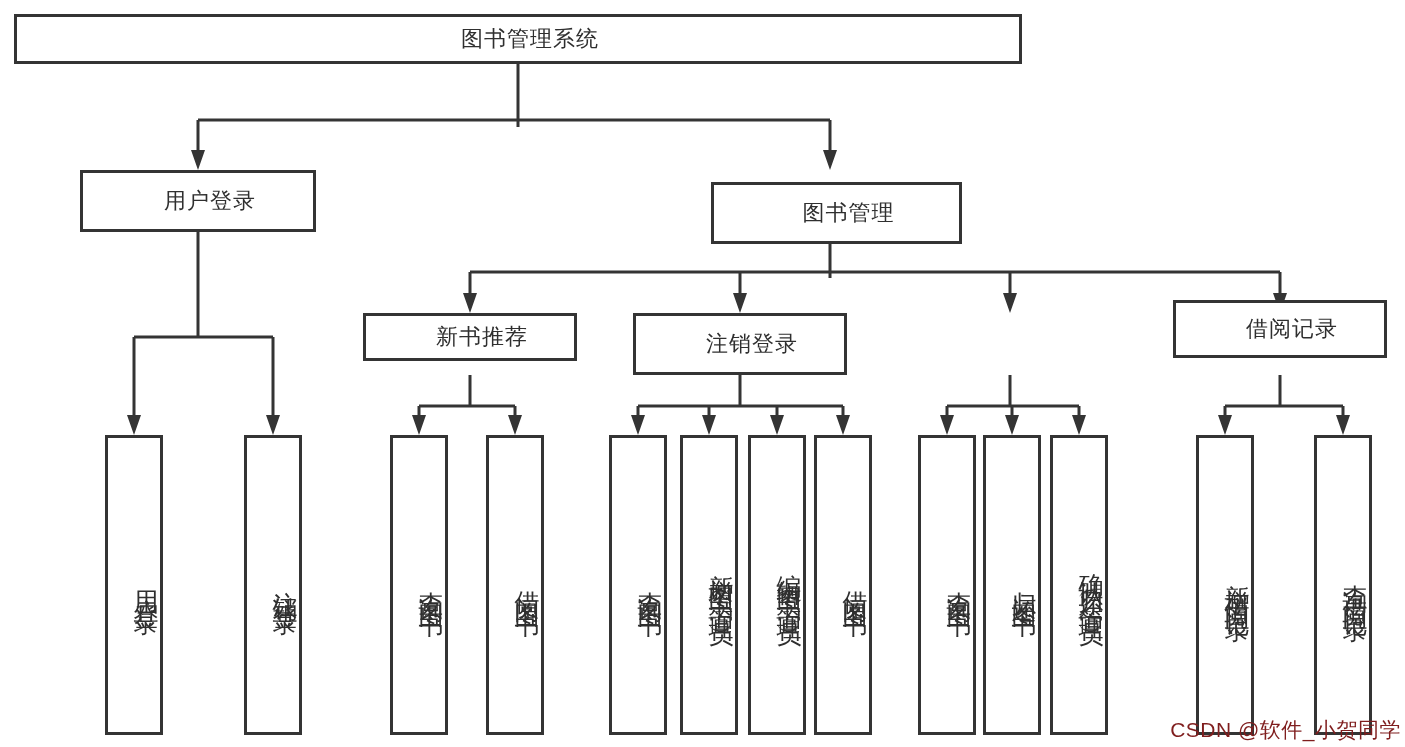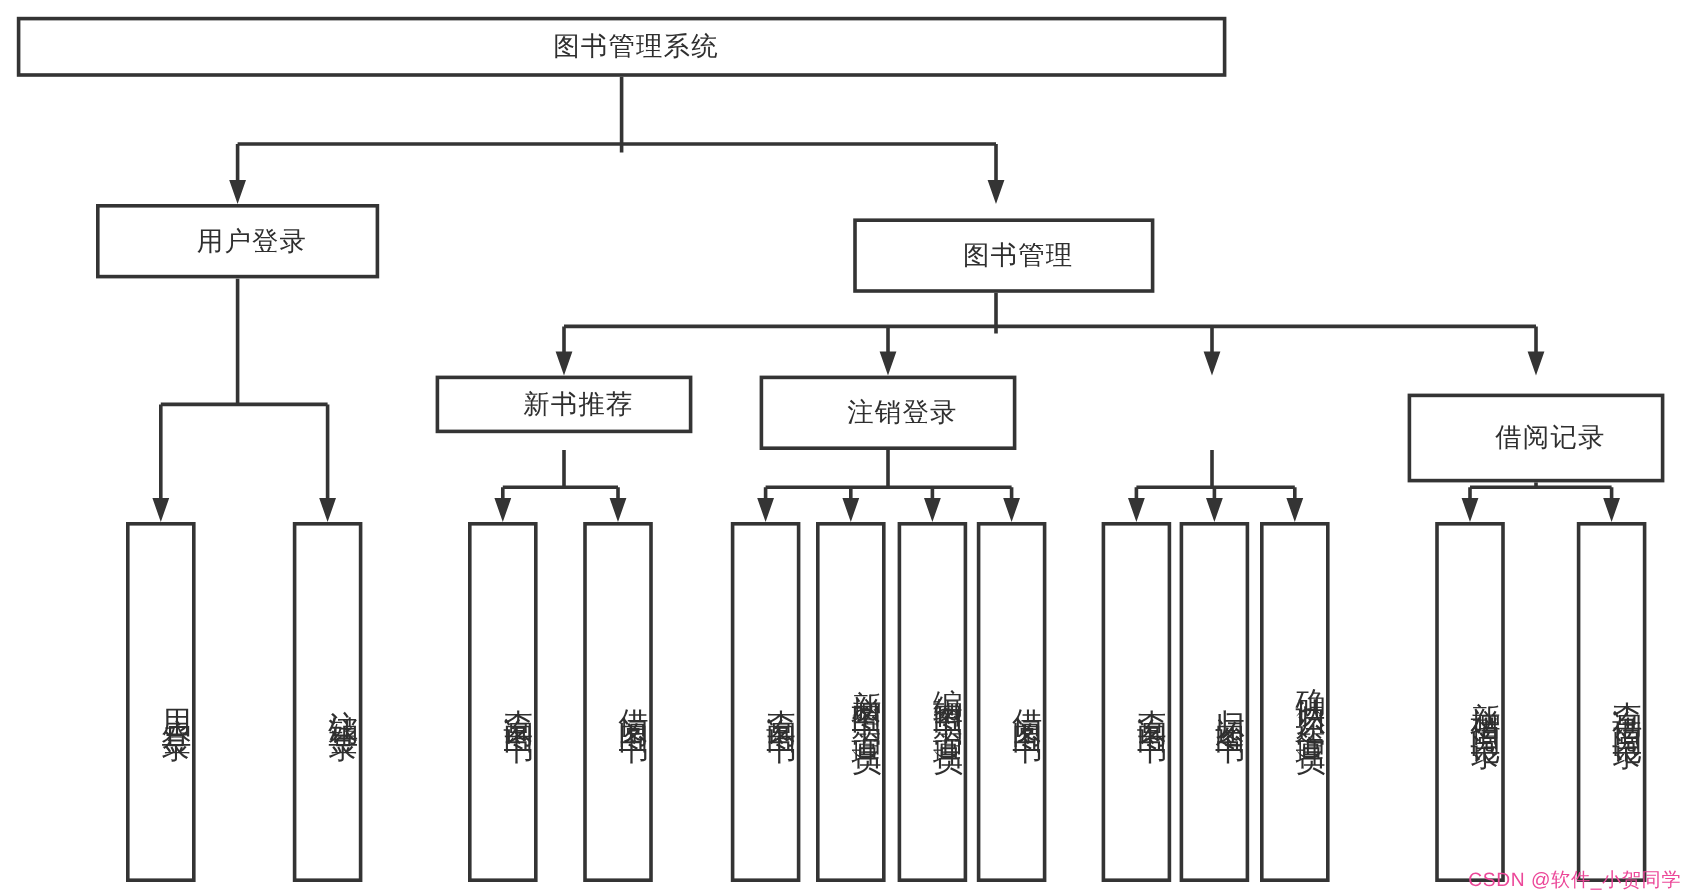--- a/index.html
+++ b/index.html
@@ -28,33 +28,33 @@
     text-orientation:mixed;
     font-size:25px;
     letter-spacing:7px;
     line-height:1;
     max-height:292px;
   }
   #watermark{
     position:absolute;
     right:4px;bottom:3px;
     z-index:3;
-    font-size:16px;
-    color:#ec4899;
+    font-size:21px;
+    color:#7f1d1d;
     letter-spacing:0.5px;
     white-space:nowrap;
   }
   
   .root{left:14px;top:14px;width:1008px;height:50px;}
   .n-userlogin{left:80px;top:170px;width:236px;height:62px;}
   .n-bookmgmt{left:711px;top:182px;width:251px;height:62px;}
   .n-newbooks{left:363px;top:313px;width:214px;height:48px;}
   .n-borrow{left:633px;top:313px;width:214px;height:62px;}
   .n-current{left:903px;top:313px;width:214px;height:62px;}
-  .n-records{left:1173px;top:328px;width:214px;height:74px;}
+  .n-records{left:1173px;top:300px;width:214px;height:58px;}
   .l-a1{left:105px;} .l-a2{left:244px;}
   .l-b1{left:390px;} .l-b2{left:486px;}
   .l-c1{left:609px;} .l-c2{left:680px;} .l-c3{left:748px;} .l-c4{left:814px;}
   .l-d1{left:918px;} .l-d2{left:983px;} .l-d3{left:1050px;}
   .l-e1{left:1196px;} .l-e2{left:1314px;}
 </style>
 </head>
 <body>
 
 <div id="canvas">

